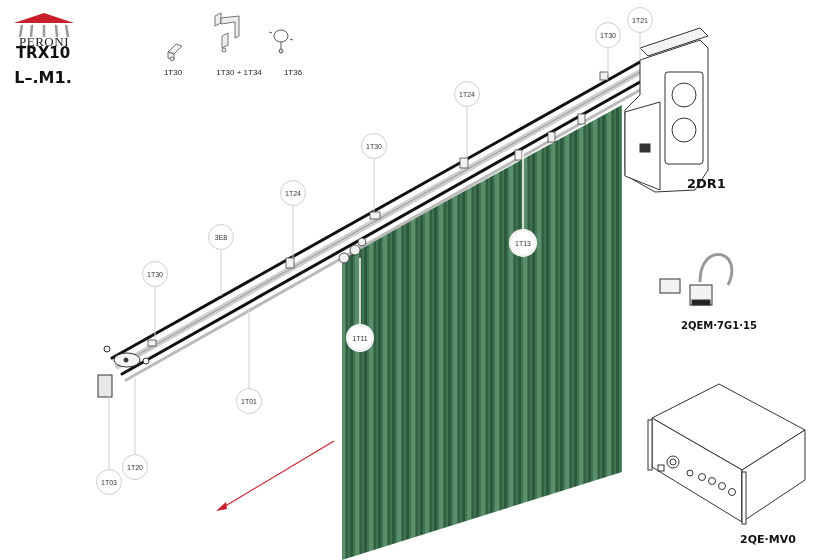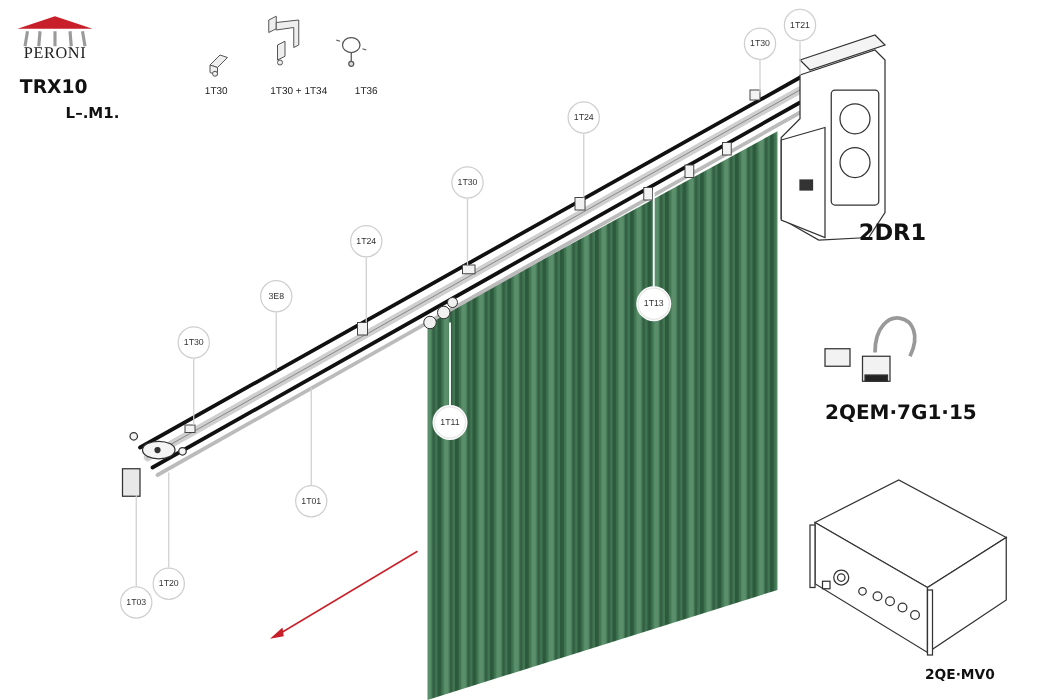--- a/index.html
+++ b/index.html
@@ -1,24 +1,24 @@
 <!DOCTYPE html>
 <html><head>
 <meta charset="utf-8">
 <style>
   html, body { margin: 0; padding: 0; background: #ffffff; }
   body { width: 840px; height: 560px; position: relative; overflow: hidden; font-family: "DejaVu Sans", sans-serif; }
   .brand { position: absolute; left: 8px; top: 34px; width: 72px; text-align: center; font-family: Liberation Serif, serif; font-size: 13px; color: #222; letter-spacing: 0.5px; }
   .model { position: absolute; left: 0; width: 86px; text-align: center; font-family: "DejaVu Sans", sans-serif; font-weight: bold; color: #111; }
-  .model.m1 { top: 60px; font-size: 15px; }
-  .model.m2 { top: 83px; font-size: 12px; padding-left: 31px; }
+  .model.m1 { top: 44px; font-size: 15px; }
+  .model.m2 { top: 68px; font-size: 16px; }
   .acc-label { position: absolute; font-family: "Liberation Sans", sans-serif; font-size: 8px; color: #222; text-align: center; }
   .callout { position: absolute; width: 26px; height: 26px; border-radius: 50%; border: 1px solid #cfcfcf; background: #fff; display: flex; align-items: center; justify-content: center; font-family: "Liberation Sans", sans-serif; font-size: 7px; color: #333; box-sizing: border-box; }
   .callout.solid { border: 1px solid #e8e8e8; box-shadow: 0 0 0 1px #fff; }
-  .comp-label { position: absolute; font-family: "DejaVu Sans", sans-serif; font-weight: bold; color: #111; font-size: 18px; }
+  .comp-label { position: absolute; font-family: "DejaVu Sans", sans-serif; font-weight: bold; color: #111; font-size: 13px; }
   svg { position: absolute; left: 0; top: 0; }
 </style>
 </head>
 <body>
 
 <div>
   <svg width="90" height="40" style="left:0;top:0">
     <polygon points="14,23 44,13 74,23" fill="#c8202a"></polygon>
     <g stroke="#9a9a9a" stroke-width="2.5">
       <line x1="22" y1="25" x2="20" y2="37"></line>
@@ -167,14 +167,14 @@
 <div class="callout" style="left:280px;top:180px">1T24</div>
 <div class="callout" style="left:208px;top:224px">3E8</div>
 <div class="callout solid" style="left:510px;top:230px">1T13</div>
 <div class="callout" style="left:142px;top:261px">1T30</div>
 <div class="callout solid" style="left:347px;top:325px">1T11</div>
 <div class="callout" style="left:236px;top:388px">1T01</div>
 <div class="callout" style="left:122px;top:454px">1T20</div>
 <div class="callout" style="left:96px;top:469px">1T03</div>
 
 <div class="comp-label" style="left:687px;top:176px">2DR1</div>
-<div class="comp-label" style="left:660px;top:320px;font-size:16px">2QEM·7G1·15</div>
+<div class="comp-label" style="left:681px;top:320px;font-size:10px">2QEM·7G1·15</div>
 <div class="comp-label" style="left:740px;top:533px;font-size:11px">2QE·MV0</div>
 
 </body></html>

